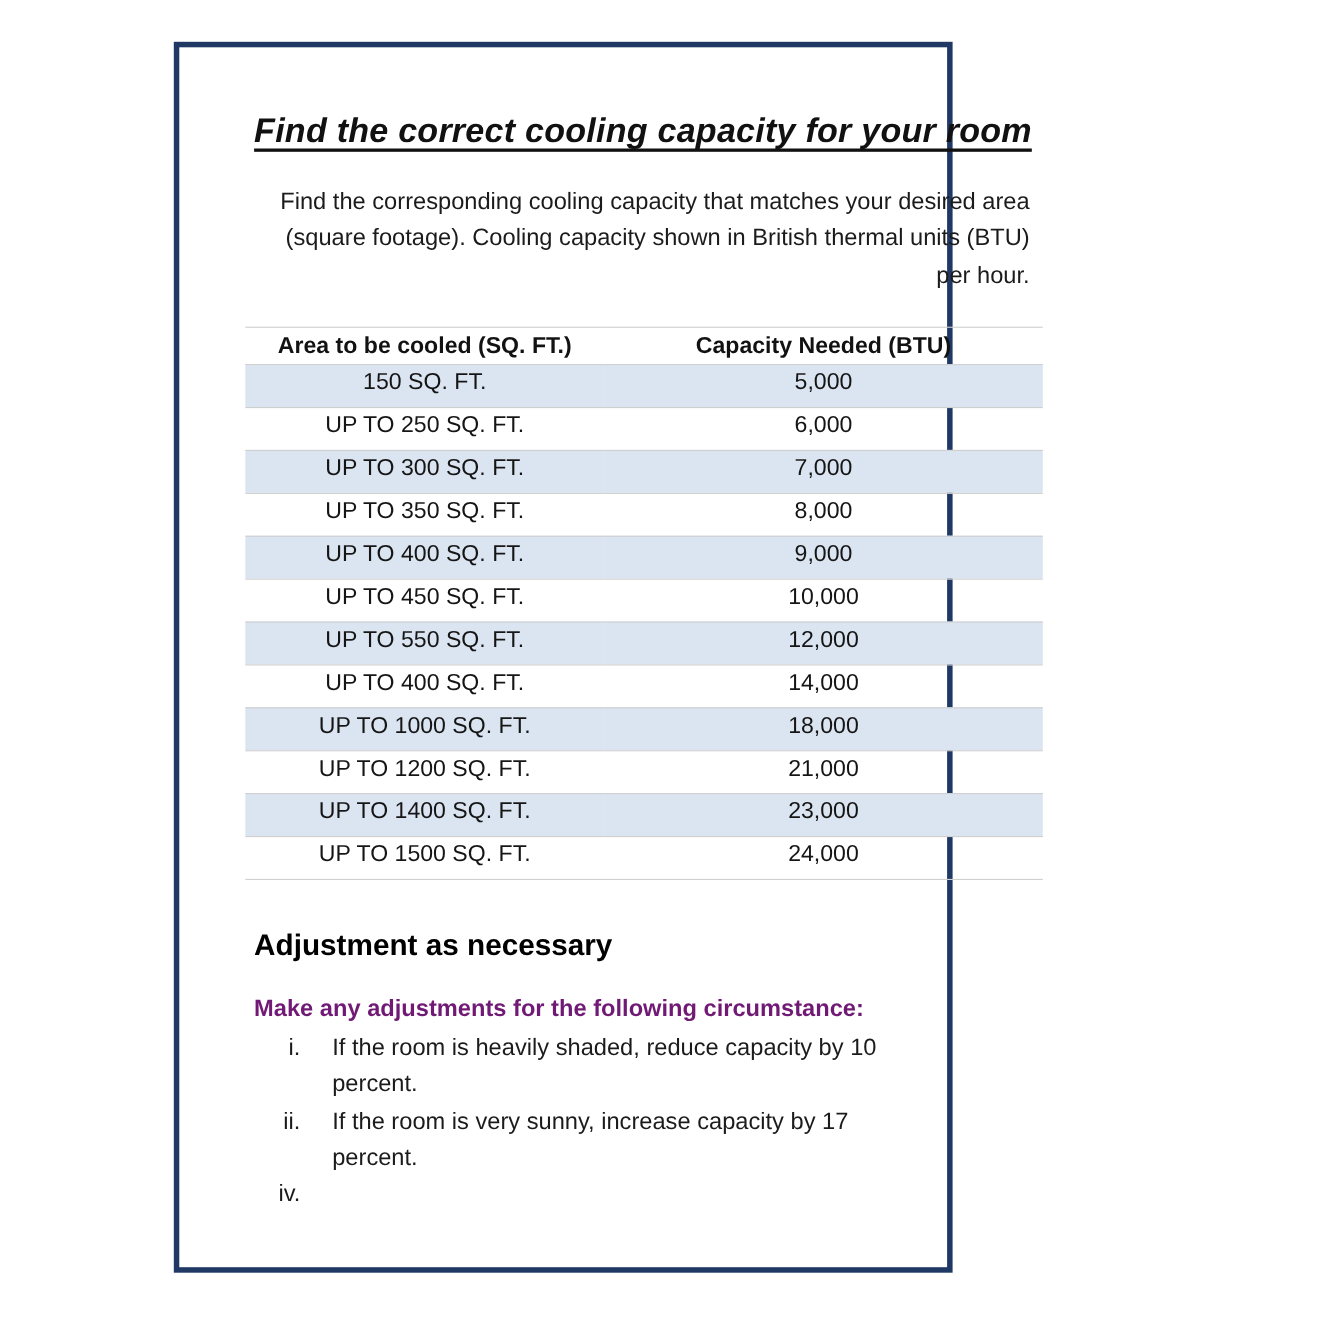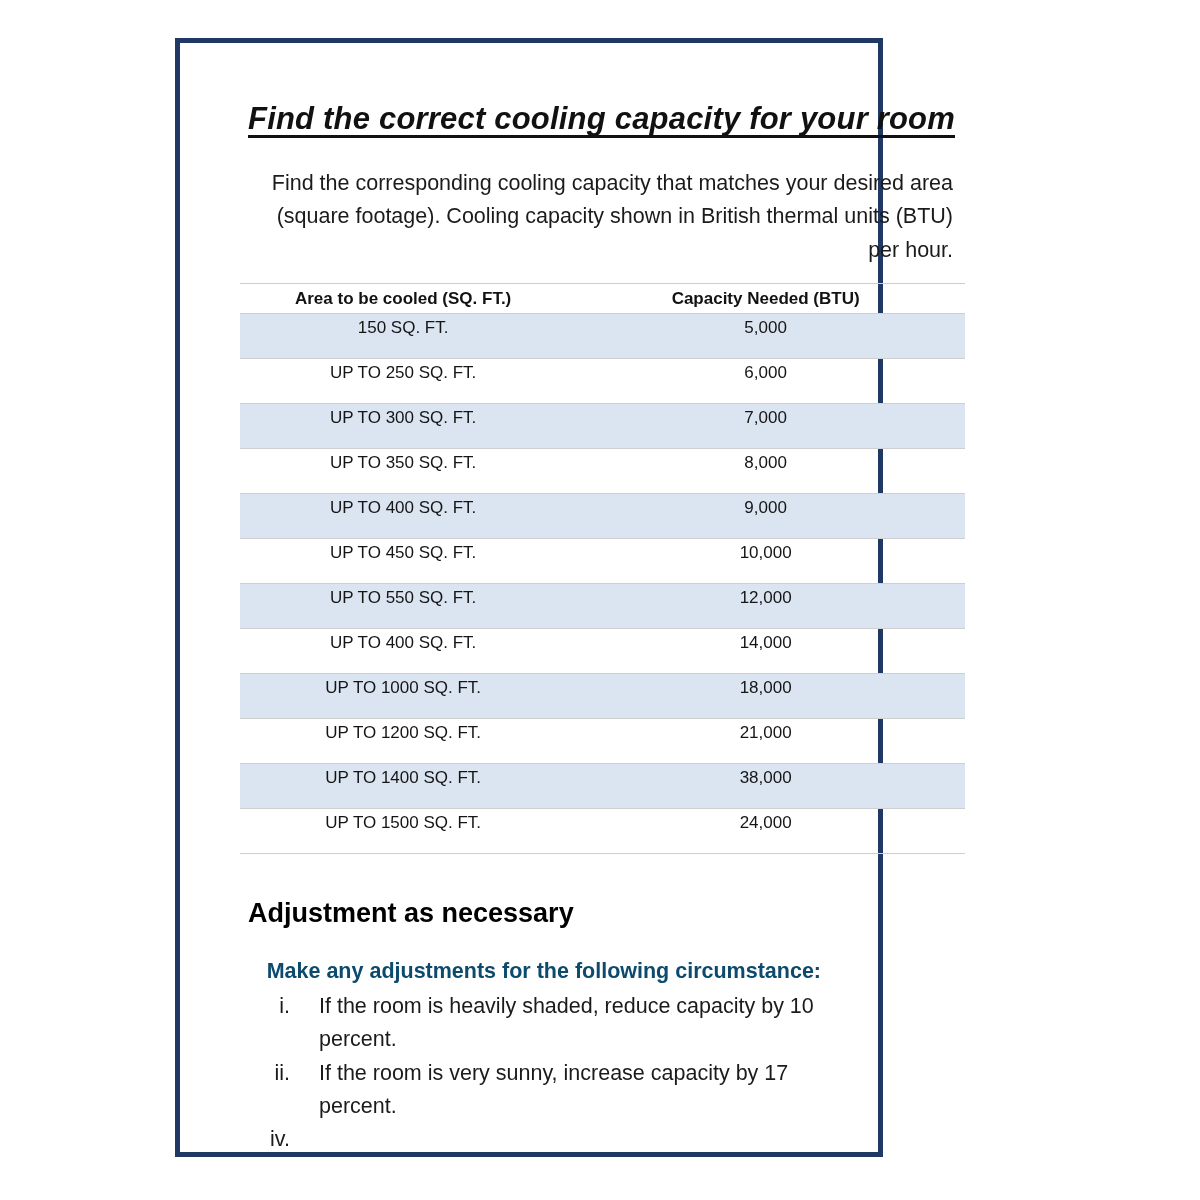--- a/index.html
+++ b/index.html
@@ -6,21 +6,21 @@
     margin: 0;
     padding: 0;
     width: 1200px;
     height: 1200px;
     background: #ffffff;
     font-family: "Liberation Sans", sans-serif;
     color: var(--text, #1a1a1a);
   }
   .doc-box {
     position: absolute;
-    left: 175px;
+    left: 158px;
     top: 38px;
     width: 708px;
     height: 1119px;
     box-sizing: border-box;
     border: 5px solid var(--border-color, #1f3864);
     background: #ffffff;
   }
   .content {
     padding: 58px 57px 0 60px;
   }
@@ -38,55 +38,54 @@
   }
   .intro {
     margin: 30px 0 0 8px;
     width: 705px;
     font-size: 21.5px;
     line-height: 1.55;
     color: #1b1b1b;
     text-align: right;
   }
   table.capacity {
-    margin-top: 16px;
+    margin-top: 30px;
     width: 725px;
     border-collapse: collapse;
     border-top: 1px solid var(--line, #d6d6d6);
     border-bottom: 1px solid var(--line, #d6d6d6);
-    font-size: 17px;
+    font-size: 21px;
   }
   table.capacity th {
     font-weight: bold;
     text-align: center;
     padding: 5px 2px 4px 2px;
     border-bottom: 1px solid var(--line, #d6d6d6);
     color: #121212;
   }
   table.capacity td {
     text-align: center;
-    padding: 4px 2px 20px 2px;
+    padding: 4px 2px 10px 2px;
     border-bottom: 1px solid var(--line, #d6d6d6);
     color: #151515;
   }
   table.capacity col.c1 { width: 45%; }
   table.capacity col.c2 { width: 55%; }
   tr.stripe { background: var(--stripe, #dbe5f1); }
   .adj-heading {
     margin: 44px 0 0 8px;
     font-size: 27px;
     font-weight: bold;
     color: #000000;
   }
   .adj-lead {
     margin: 30px 0 0 8px;
     font-size: 21.5px;
     font-weight: bold;
-    color: #0c4a6e;
-    text-align: right;
+    color: #701a75;
   }
   .adj-list {
     margin: 6px 0 0 0;
   }
   .adj-item {
     display: flex;
     align-items: flex-start;
     font-size: 21.5px;
     line-height: 1.55;
     color: #1b1b1b;
@@ -159,21 +158,21 @@
           <tr class="stripe">
             <td>UP TO 1000 SQ. FT.</td>
             <td>18,000</td>
           </tr>
           <tr>
             <td>UP TO 1200 SQ. FT.</td>
             <td>21,000</td>
           </tr>
           <tr class="stripe">
             <td>UP TO 1400 SQ. FT.</td>
-            <td>38,000</td>
+            <td>23,000</td>
           </tr>
           <tr>
             <td>UP TO 1500 SQ. FT.</td>
             <td>24,000</td>
           </tr>
         </tbody>
     </table>
 
     <h2 class="adj-heading">Adjustment as necessary</h2>
 

